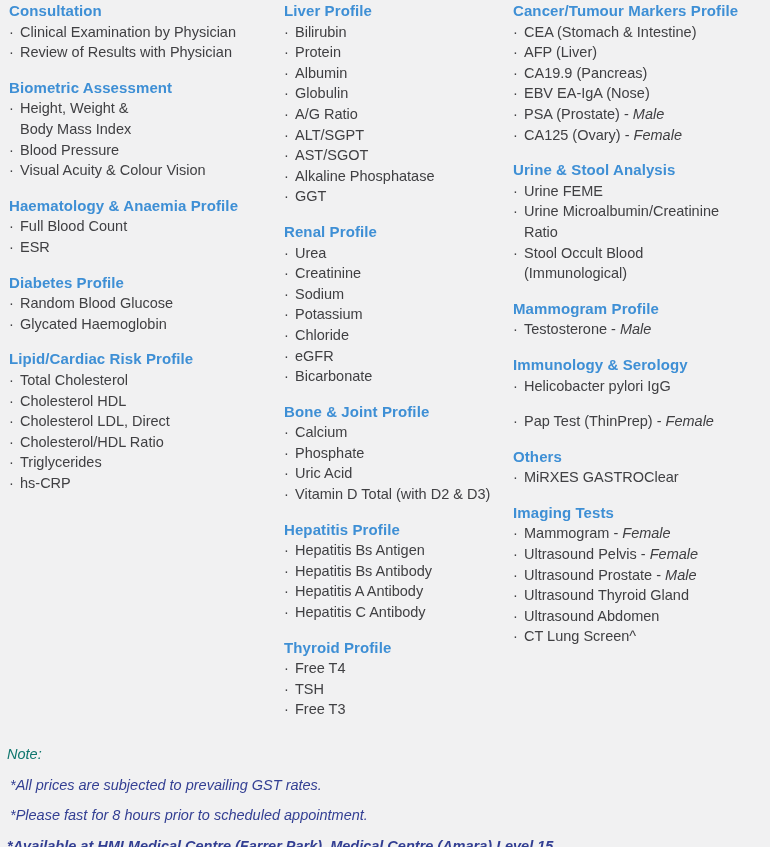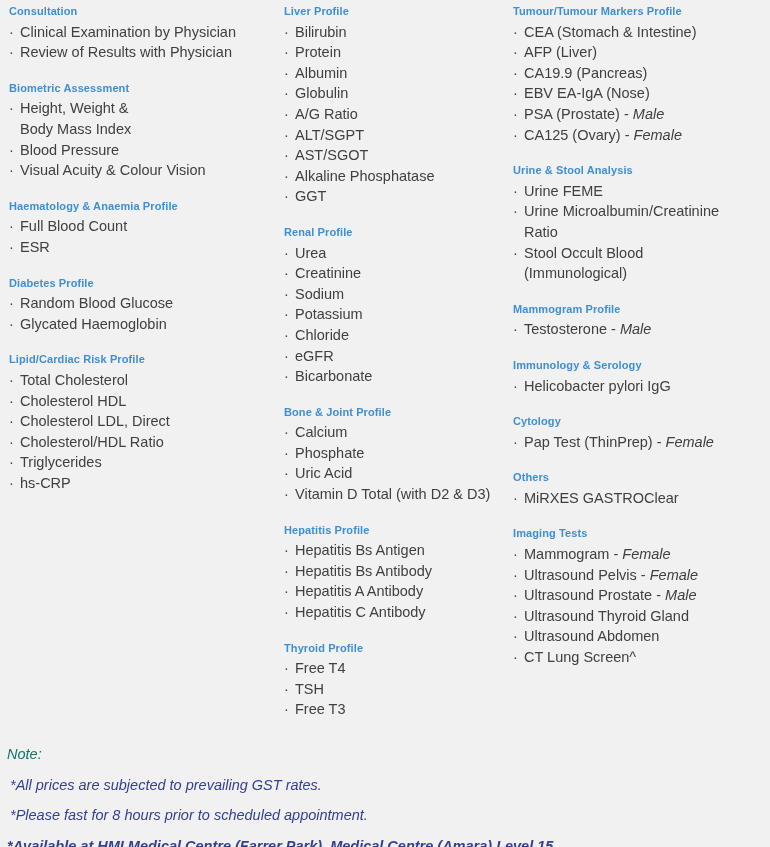--- a/index.html
+++ b/index.html
@@ -15,21 +15,21 @@
   .column { position: absolute; top: 1px; }
   #column-1 { left: 9px;   width: 260px; }
   #column-2 { left: 284px; width: 232px; }
   #column-3 { left: 513px; width: 254px; }
 
   .section + .section { margin-top: 15px; }
 
   .heading {
     color: #3e8fd5;
     font-weight: bold;
-    font-size: 11px;
+    font-size: 15px;
     line-height: 20.6px;
     letter-spacing: 0.1px;
   }
   .item {
     display: flex;
     font-size: 14.5px;
     line-height: 20.6px;
   }
   .bullet {
     flex: none;
@@ -256,21 +256,21 @@
         <span class="label"><span>TSH</span></span>
       </div>
       <div class="item">
         <span class="bullet">·</span>
         <span class="label"><span>Free T3</span></span>
       </div>
     </div>
   </div>
 <div class="column" id="column-3">
     <div class="section">
-      <div class="heading">Tumour/Tumour Markers Profile</div>
+      <div class="heading">Cancer/Tumour Markers Profile</div>
       <div class="item">
         <span class="bullet">·</span>
         <span class="label"><span>CEA (Stomach &amp; Intestine)</span></span>
       </div>
       <div class="item">
         <span class="bullet">·</span>
         <span class="label"><span>AFP (Liver)</span></span>
       </div>
       <div class="item">
         <span class="bullet">·</span>
@@ -312,21 +312,20 @@
       </div>
     </div>
     <div class="section">
       <div class="heading">Immunology &amp; Serology</div>
       <div class="item">
         <span class="bullet">·</span>
         <span class="label"><span>Helicobacter pylori IgG</span></span>
       </div>
     </div>
     <div class="section">
-      <div class="heading">Cytology</div>
       <div class="item">
         <span class="bullet">·</span>
         <span class="label"><span>Pap Test (ThinPrep) - </span><em>Female</em></span>
       </div>
     </div>
     <div class="section">
       <div class="heading">Others</div>
       <div class="item">
         <span class="bullet">·</span>
         <span class="label"><span>MiRXES GASTROClear</span></span>

